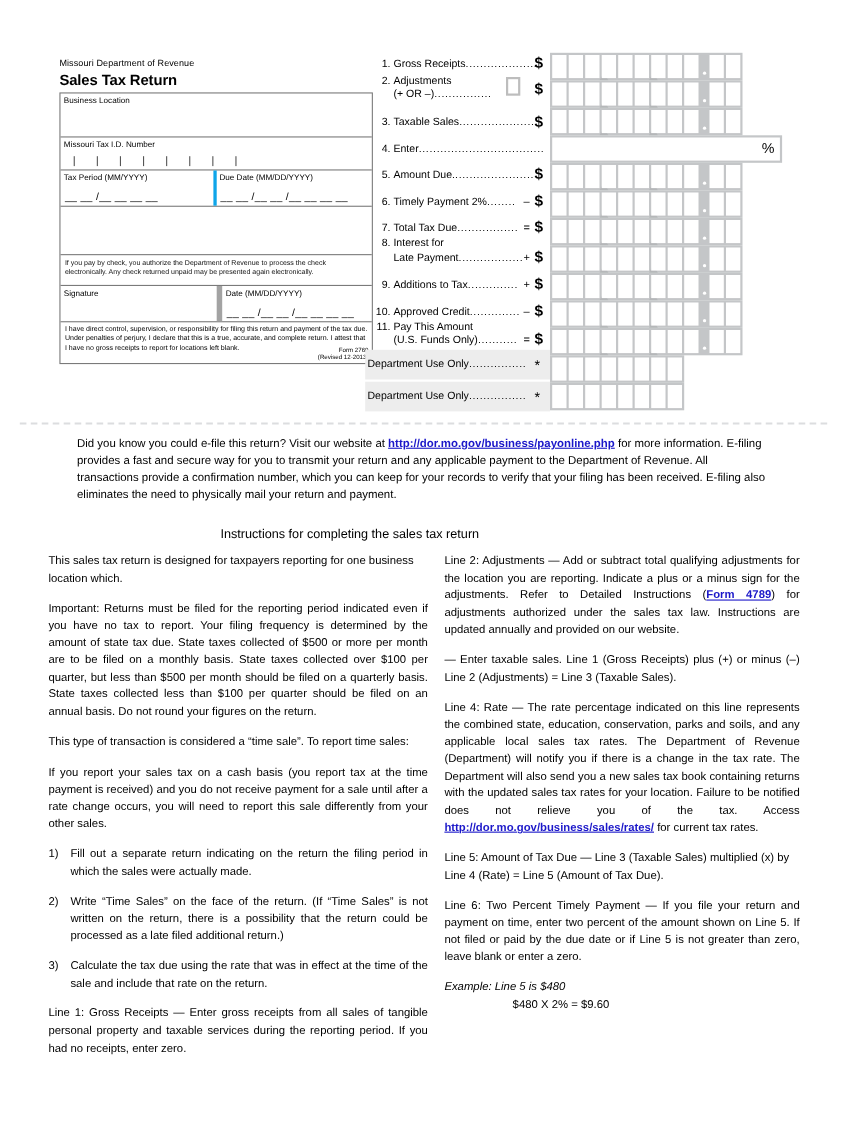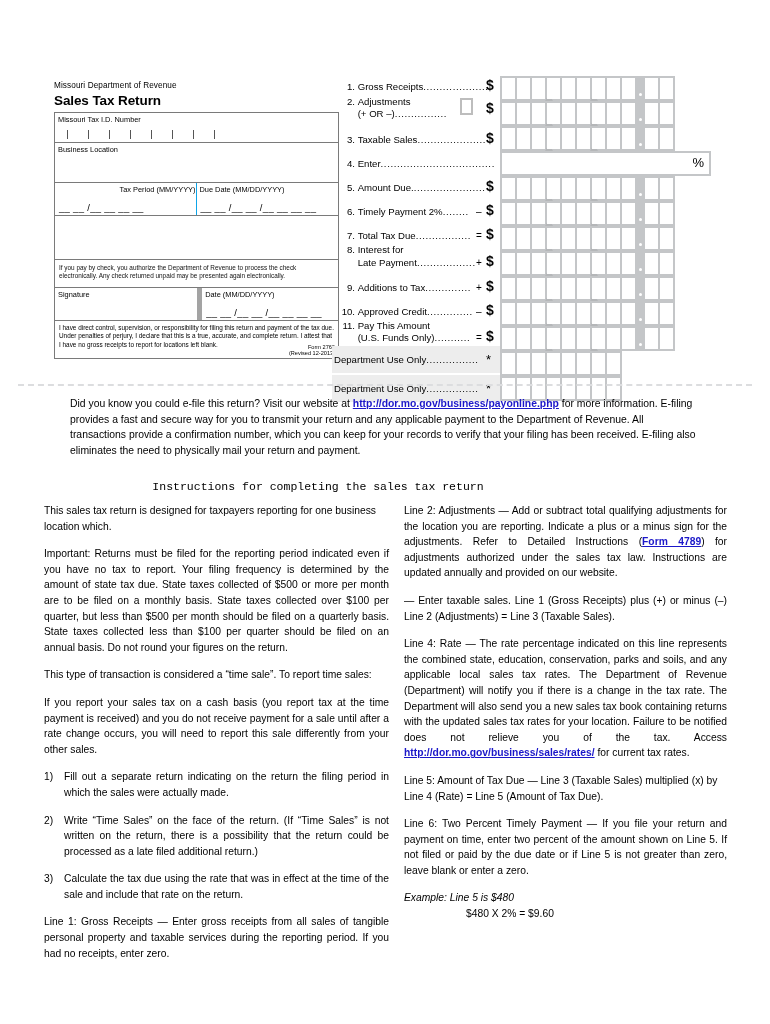--- a/index.html
+++ b/index.html
@@ -15,21 +15,20 @@
     position: relative;
     overflow: hidden;
   }
 
   
   .form-area {
     position: absolute;
     left: 0; top: 0;
     width: 770px;
     height: 375px;
-    margin-top: 28px;
   }
 
   .form-left {
     position: absolute;
     left: 54px;
     top: 52px;
     width: 287px;
   }
   .dept-line {
     font-size: 8.2px;
@@ -80,21 +79,21 @@
   .bizloc { height: 40px; }
   .period-row {
     display: flex;
     height: 32px;
   }
   .period-cell {
     width: 50%;
     box-sizing: border-box;
     position: relative;
   }
-  .period-cell.first { border-right: 1px solid #0ea5e9; text-align: right; }
+  .period-cell.first { border-right: 3px solid #0ea5e9; }
   .blankline {
     font-size: 9.5px;
     padding-left: 4px;
     letter-spacing: 0.3px;
     position: absolute;
     bottom: 2px;
     left: 0;
     white-space: nowrap;
   }
   .spacer-row { height: 44px; }
@@ -259,21 +258,20 @@
     text-decoration: underline;
   }
 
   .instr-head {
     position: absolute;
     left: 0;
     top: 480px;
     width: 636px;
     text-align: center;
     font-size: 11.5px;
-    font-family: Liberation Mono, monospace;
   }
 
   
   .cols {
     position: absolute;
     left: 0;
     top: 503px;
     width: 770px;
   }
   .col {
@@ -302,35 +300,35 @@
 </head>
 <body>
 
 <div class="form-area">
 
   <div class="form-left">
     <div class="dept-line">Missouri Department of Revenue</div>
     <div class="form-title">Sales Tax Return</div>
 
     <div class="box-outer">
+      <div class="fld bizloc">
+        <div class="fld-label">Business Location</div>
+      </div>
       <div class="fld taxid">
         <div class="fld-label">Missouri Tax I.D. Number</div>
         <div class="taxid-ticks">
           <i></i>
             <i></i>
             <i></i>
             <i></i>
             <i></i>
             <i></i>
             <i></i>
             <i></i>
         </div>
-      </div>
-      <div class="fld bizloc">
-        <div class="fld-label">Business Location</div>
       </div>
       <div class="fld">
         <div class="period-row">
           <div class="period-cell first">
             <div class="fld-label">Tax Period (MM/YYYY)</div>
             <div class="blankline">__ __ /__ __ __ __</div>
           </div>
           <div class="period-cell">
             <div class="fld-label">Due Date (MM/DD/YYYY)</div>
             <div class="blankline">__ __ /__ __ /__ __ __ __</div>

